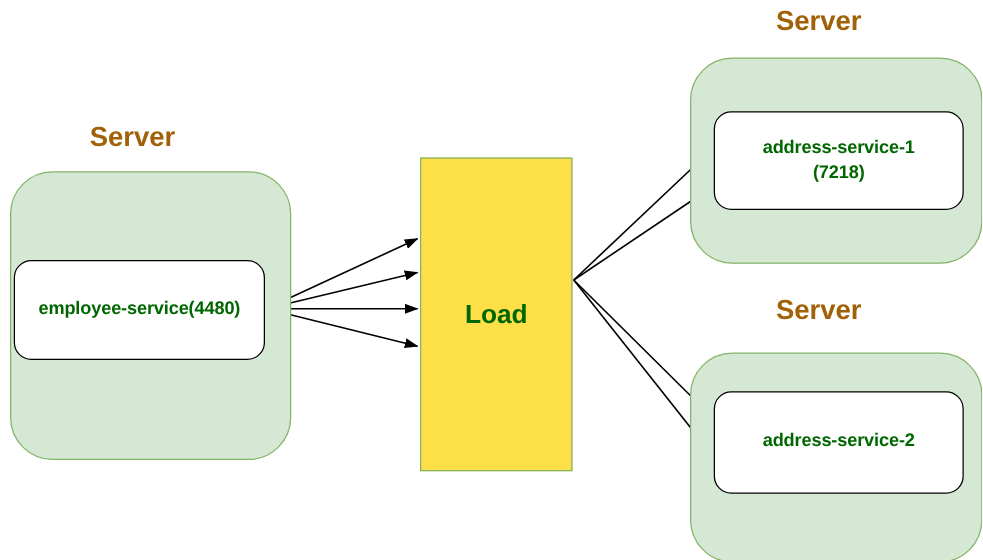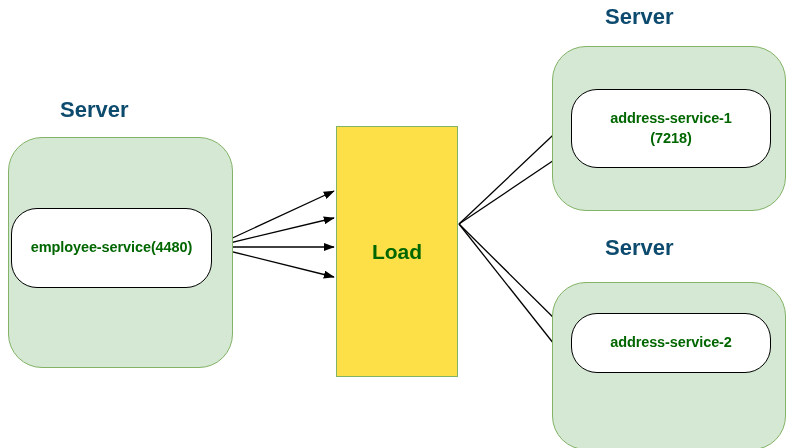--- a/index.html
+++ b/index.html
@@ -32,21 +32,21 @@
     background: #d5e8d4;
     border: 1px solid #82b366;
     border-radius: 34px;
     box-sizing: border-box;
   }
   
   .service-node {
     position: absolute;
     background: #ffffff;
     border: 1px solid #000000;
-    border-radius: 26px;
+    border-radius: 14px;
     box-sizing: border-box;
     display: flex;
     align-items: center;
     justify-content: center;
     text-align: center;
     color: #006600;
     font-weight: bold;
     font-size: 14.5px;
     line-height: 1.32;
     letter-spacing: -0.1px;
@@ -62,44 +62,45 @@
     justify-content: center;
     text-align: center;
     color: #006600;
     font-weight: bold;
     font-size: 21px;
     line-height: 1.22;
   }
   
   .server-caption {
     position: absolute;
-    color: #0c4a6e;
+    color: #a16207;
     font-weight: bold;
     font-size: 22px;
     line-height: 1;
     white-space: nowrap;
+    text-align: center;
   }
 
   
   #server-left        { left: 8px;  top: 137px; width: 225px; height: 231px; }
   #caption-left       { left: 60px; top: 99px;  width: 92px; }
   #node-employee      { left: 11px; top: 208px; width: 201px; height: 80px; }
 
   
   #node-load-balancer { left: 336px; top: 126px; width: 122px; height: 251px; }
 
   
   #server-top-right   { left: 552px; top: 46px;  width: 234px; height: 165px; }
   #caption-top-right  { left: 605px; top: 6px;   width: 100px; }
   #node-address-1     { left: 571px; top: 89px;  width: 200px; height: 79px; }
 
   
   #server-bottom-right{ left: 552px; top: 282px; width: 234px; height: 168px; }
   #caption-bottom-right{ left: 605px; top: 237px; width: 100px; }
-  #node-address-2     { left: 571px; top: 313px; width: 200px; height: 60px; }
+  #node-address-2     { left: 571px; top: 313px; width: 200px; height: 82px; }
 </style>
 </head>
 <body>
 
 <div id="diagram-root">
 
   <svg class="arrow-layer" viewBox="0 0 786 448" width="786" height="448" xmlns="http://www.w3.org/2000/svg">
     <defs>
       <marker id="ah" markerWidth="11" markerHeight="8" refX="10.2" refY="4" orient="auto" markerUnits="userSpaceOnUse">
         <path d="M0,0 L11,4 L0,8 z" fill="#000000"></path>

